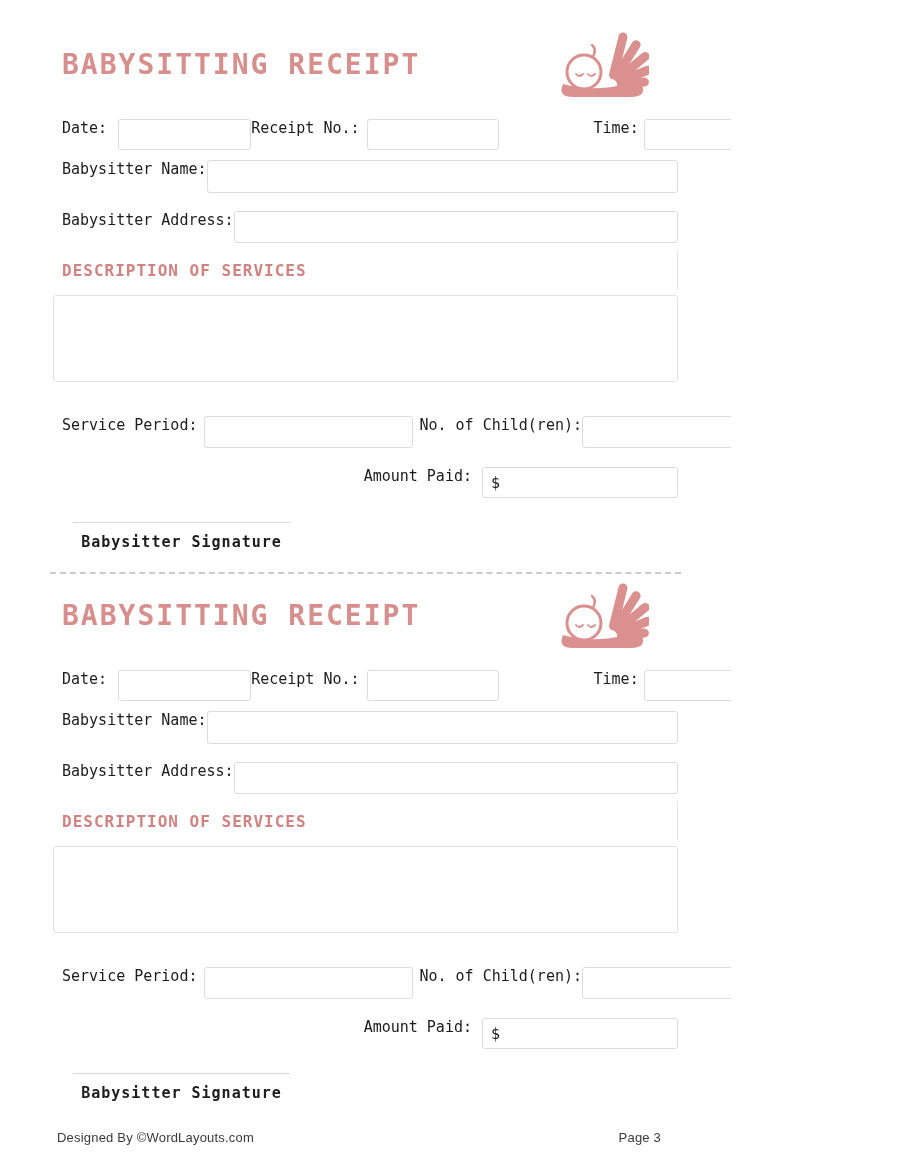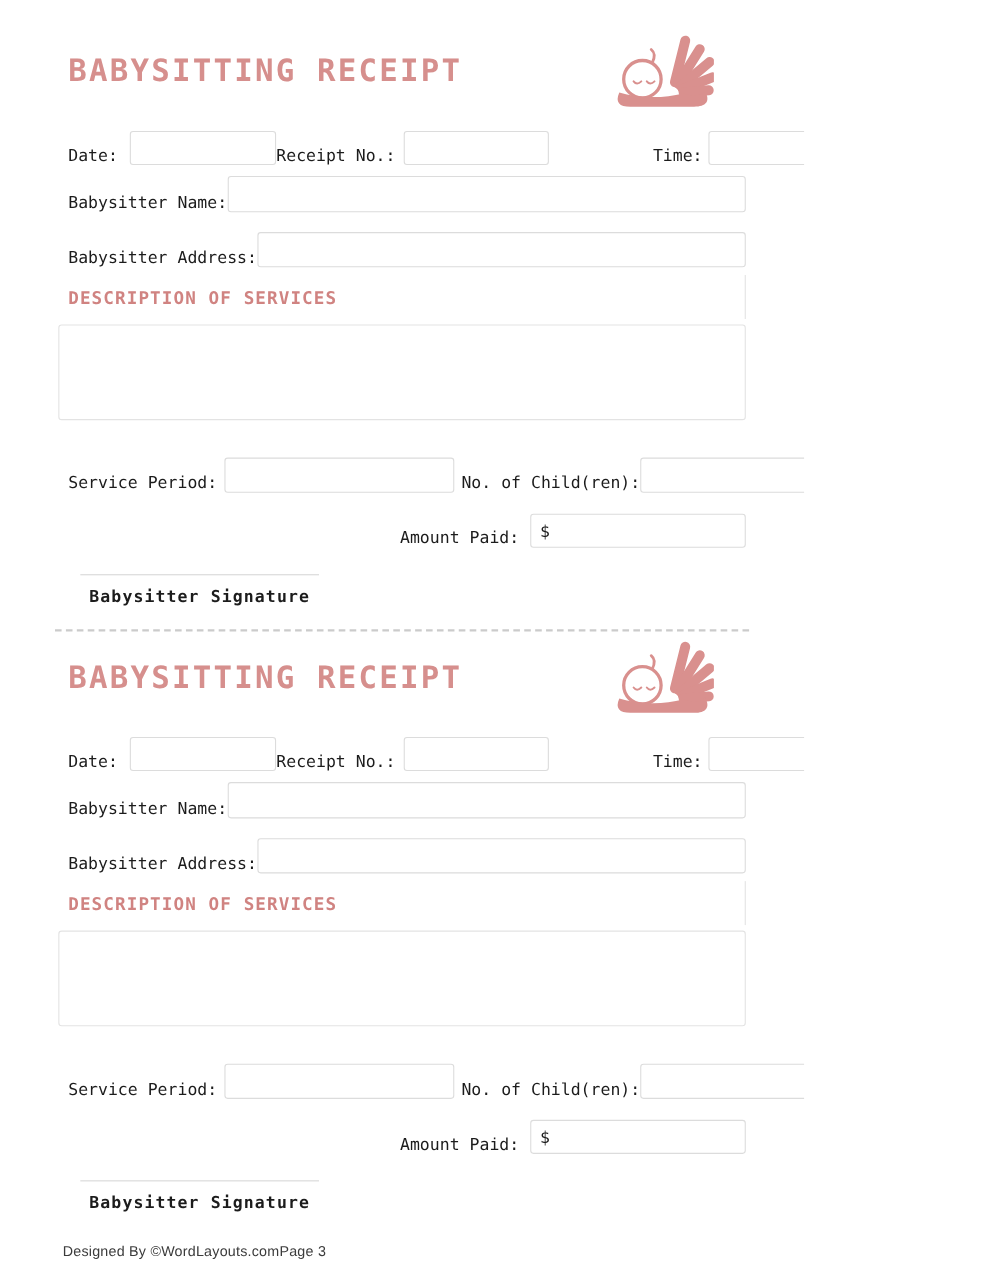--- a/index.html
+++ b/index.html
@@ -16,21 +16,21 @@
   .sheet{position:relative;width:731px;height:1165px;background:#fff;overflow:hidden;}
 
   .receipt{padding:0 53px;}
   .receipt.first{padding-top:28px;}
   .receipt.second{padding-top:5px;}
 
   .r-head{display:flex;justify-content:space-between;align-items:center;height:72px;}
   .r-title{font-size:28px;font-weight:bold;letter-spacing:2px;color:var(--accent-title);padding-left:9px;white-space:nowrap;font-family:"DejaVu Sans Mono",monospace;}
   .r-logo{margin-right:29px;flex:none;}
 
-  .row{display:flex;align-items:flex-end;}
+  .row{display:flex;align-items:flex-start;}
   .lbl{font-size:15px;color:var(--text-dark);white-space:nowrap;}
   .pl9{padding-left:9px;}
 
   .box{border:1px solid var(--border-light);border-radius:3px;background:#fff;height:31px;
        font-family:"DejaVu Sans Mono",monospace;font-size:15px;color:var(--text-dark);padding:0 8px;outline:none;}
 
   .meta-row{margin-top:19px;}
   .w-date{width:133px;margin-left:11px;}
   .lbl-receipt{}
   .w-receipt{width:132px;margin-left:7px;}
@@ -56,21 +56,21 @@
   .amount-row{margin-top:19px;justify-content:flex-end;}
   .amount-box{display:flex;align-items:center;width:196px;margin-left:10px;height:31px;border:1px solid var(--border-light);border-radius:3px;background:#fff;}
   .currency{font-size:15px;padding-left:8px;}
   .amount-input{border:none;outline:none;flex:1;height:100%;font-family:"DejaVu Sans Mono",monospace;font-size:15px;padding:0 6px;background:transparent;}
 
   .signature{margin-top:24px;margin-left:20px;width:217px;border-top:1px solid #d8d8d8;padding-top:9px;text-align:center;}
   .signature .lbl{letter-spacing:1px;font-size:15px;font-weight:bold;}
 
   .divider{margin:21px 50px 0 50px;border-top:2px dashed #cbcbcb;height:0;}
 
-  .page-footer{position:absolute;left:57px;right:70px;bottom:20px;display:flex;
+  .page-footer{position:absolute;left:57px;right:70px;bottom:20px;display:flex;justify-content:space-between;
                font-family:"Liberation Sans",sans-serif;font-size:13px;color:#3b3b3b;letter-spacing:0.2px;}
 </style>
 </head>
 <body>
 
 <div class="sheet">
 
   <section class="receipt first">
     <header class="r-head">
       <h1 class="r-title">BABYSITTING RECEIPT</h1>

